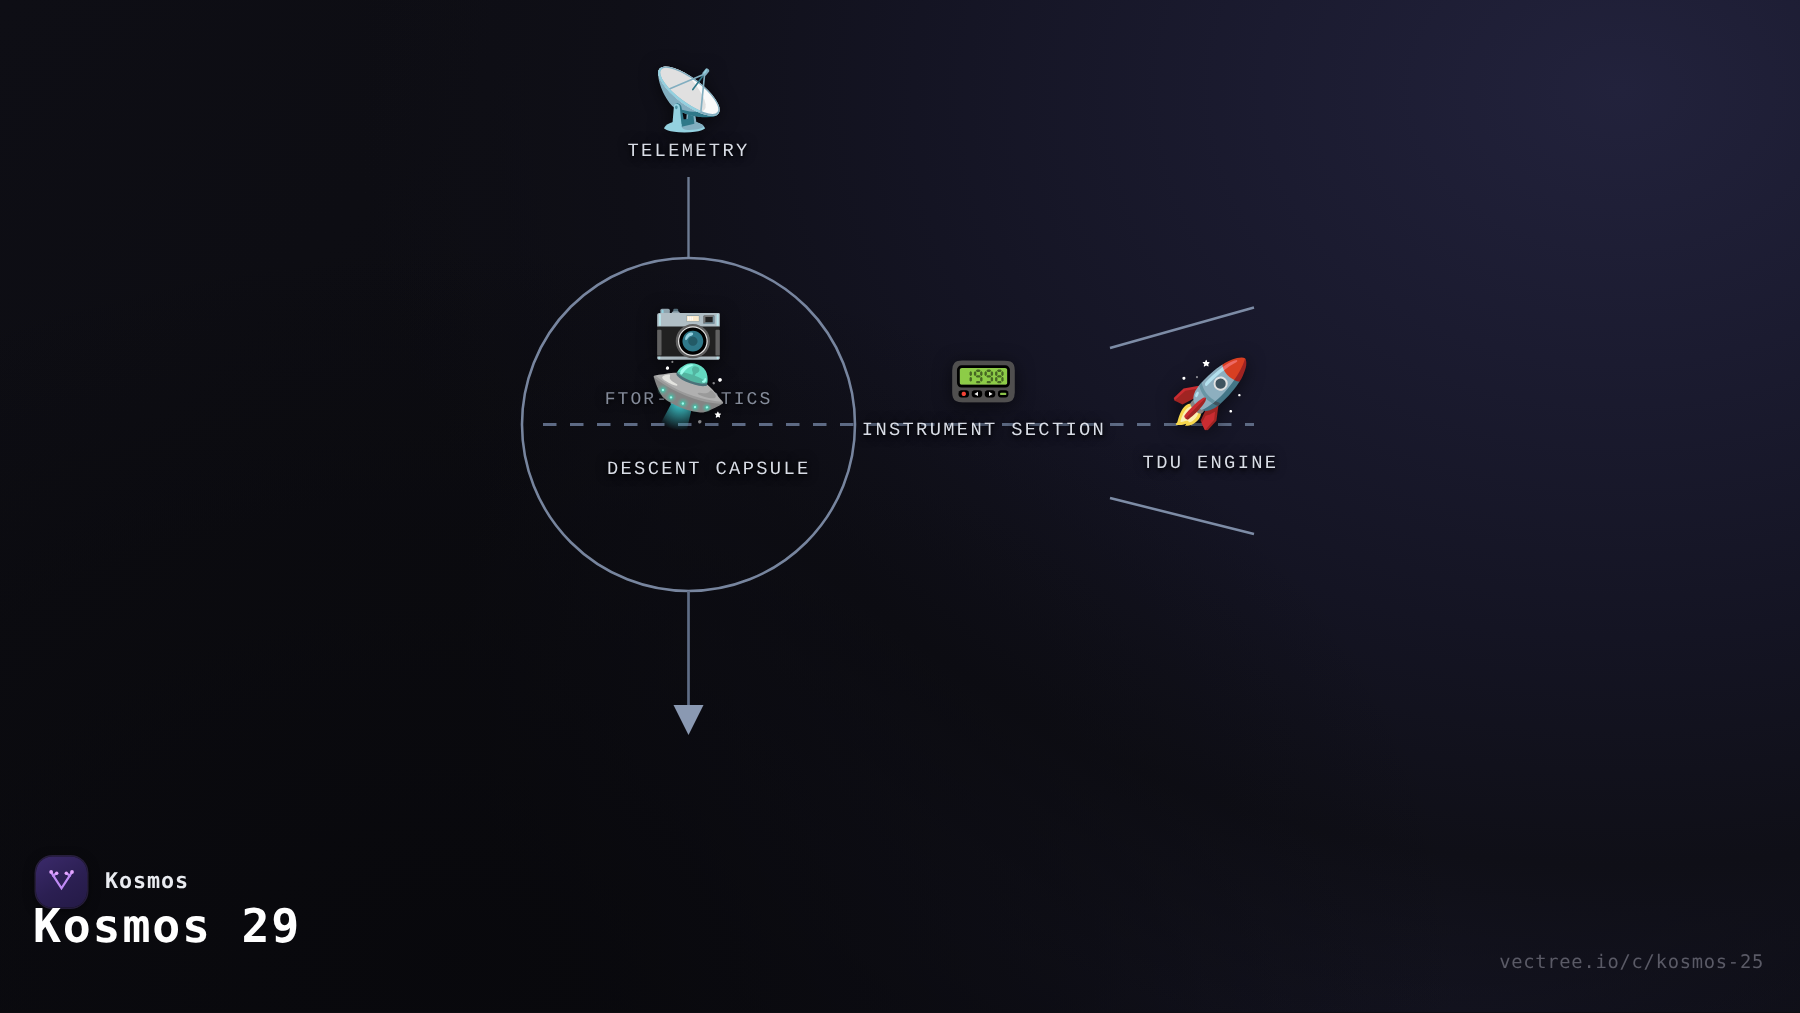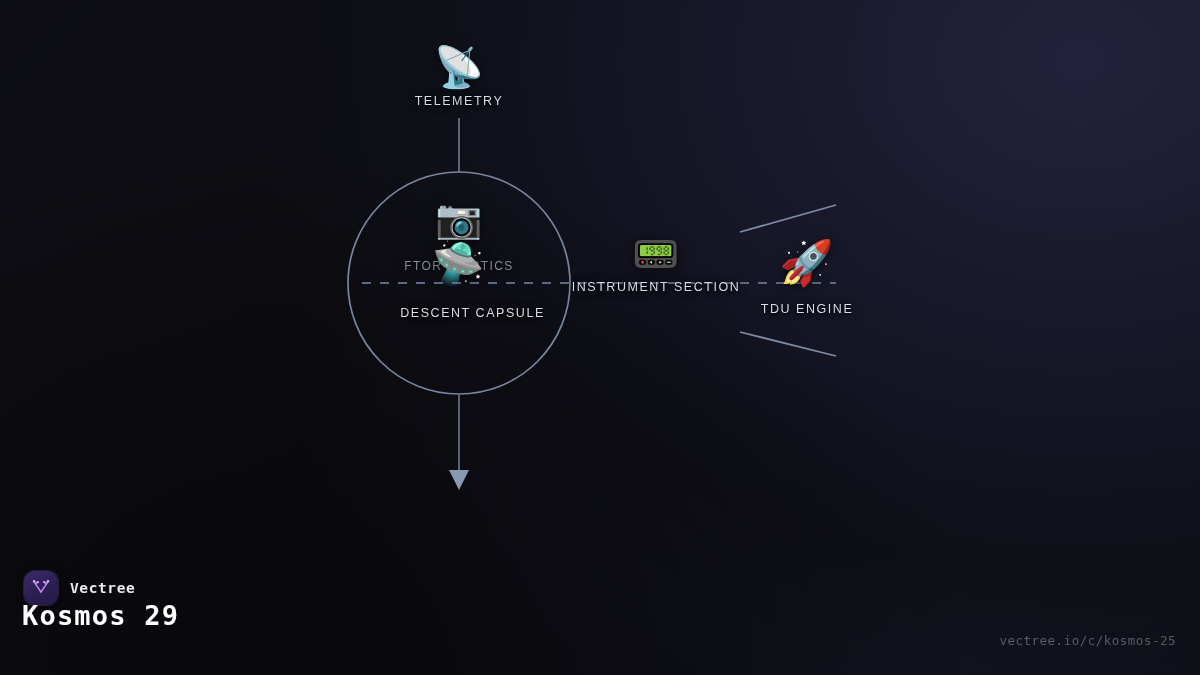--- a/index.html
+++ b/index.html
@@ -56,21 +56,21 @@
   .node-icon {
     font-size: 40px;
     line-height: 1;
     height: 46px;
     display: flex;
     align-items: center;
     justify-content: center;
     filter: drop-shadow(0 2px 6px rgba(0,0,0,.55));
   }
   .node-label {
-    font-family: Liberation Sans, sans-serif;
+    font-family: Liberation Mono, monospace;
     font-size: 12.5px;
     letter-spacing: 1.55px;
     color: #d9dde6;
     text-shadow: 0 1px 3px rgba(0,0,0,.9), 0 0 8px rgba(0,0,0,.8);
     margin-top: 4px;
   }
 
   
   #node-telemetry {
     left: 459px; top: 44px;
@@ -151,21 +151,21 @@
     font-size: 14.5px;
     font-weight: bold;
     color: #e9ebf0;
     letter-spacing: .6px;
   }
 
   #page-title {
     position: absolute;
     left: 22px; top: 45px;
     font-family: "DejaVu Sans Mono", "Liberation Mono", monospace;
-    font-size: 27px;
+    font-size: 31px;
     font-weight: bold;
     color: #ffffff;
     letter-spacing: 1.2px;
   }
 
   #footer-url {
     position: absolute;
     right: 24px;
     bottom: 27px;
     font-family: "DejaVu Sans Mono", "Liberation Mono", monospace;
@@ -234,21 +234,21 @@
             <path d="M16.6 6.6 L14.4 5.4"></path>
           </g>
           <g fill="#e4a6ff">
             <circle cx="4.1" cy="4.3" r="1.25"></circle>
             <circle cx="7.8" cy="5.2" r="1.15"></circle>
             <circle cx="18.0" cy="4.3" r="1.25"></circle>
             <circle cx="14.2" cy="5.2" r="1.15"></circle>
           </g>
         </svg>
       </div>
-      <div id="brand-name">Vectree</div>
+      <div id="brand-name">Kosmos</div>
     </div>
 
     <div id="page-title">Kosmos 29</div>
 
     <div id="footer-url">vectree.io/c/kosmos-25</div>
   </div>
 
 </div>
 
 </body></html>

